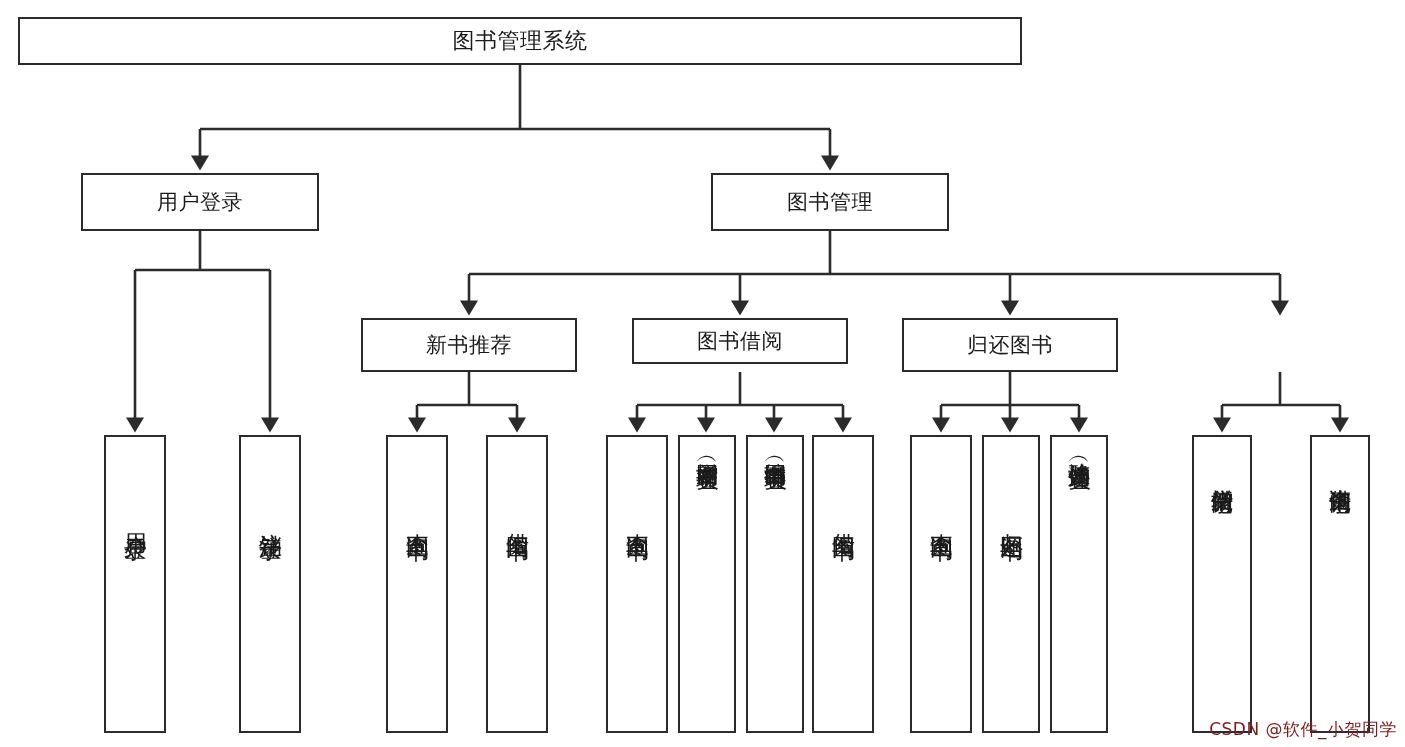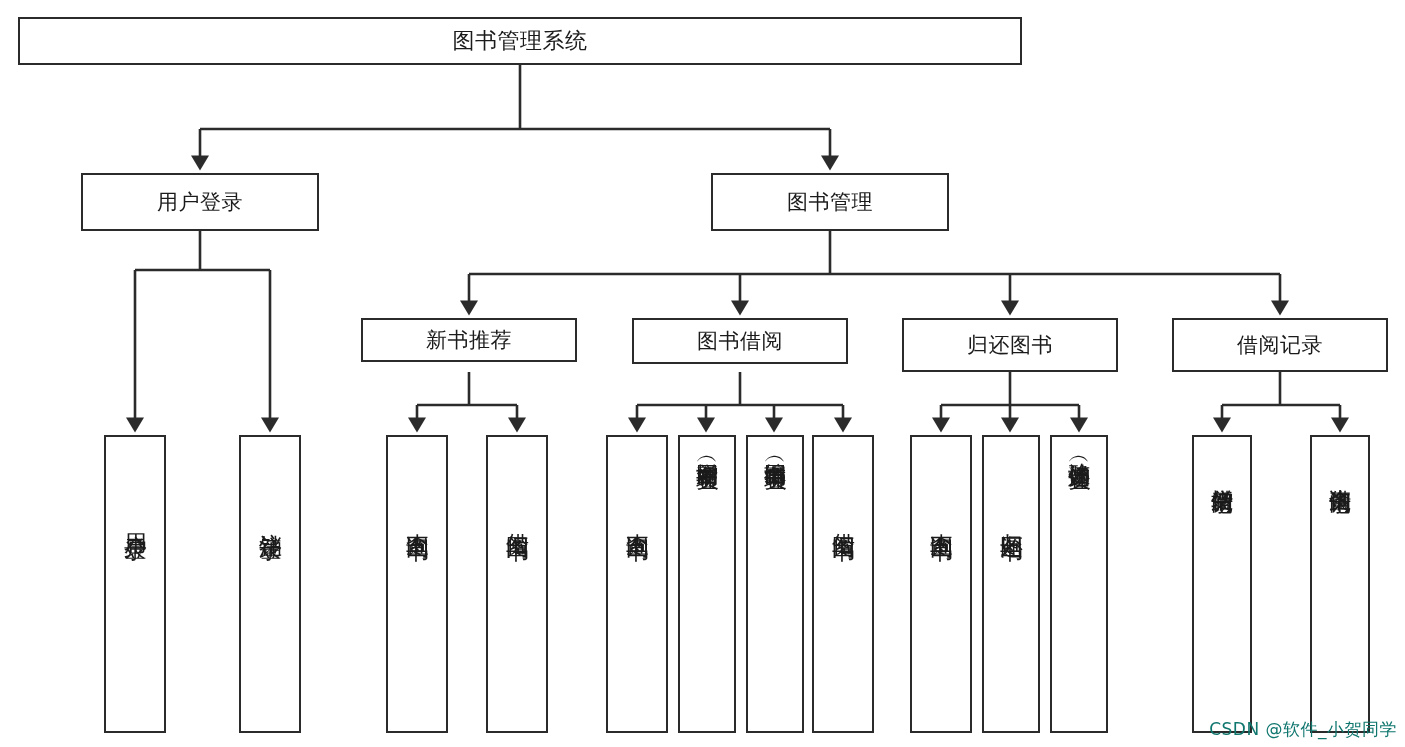--- a/index.html
+++ b/index.html
@@ -64,21 +64,21 @@
   }
   .node.leaf.tall-text .node-label {
     font-size: 22px;
     letter-spacing: 1px;
   }
   #watermark {
     position: absolute;
     right: 8px;
     bottom: 6px;
     font-size: 17px;
-    color: #0f766e;
+    color: #7f1d1d;
     letter-spacing: 0.5px;
     user-select: none;
     white-space: nowrap;
   }
 </style>
 </head>
 <body>
 
 <div id="canvas">
 
@@ -139,32 +139,29 @@
     <span class="node-label">图书管理系统</span>
   </div>
 
   <div class="node horiz" style="left:81px; top:173px; width:238px; height:58px;">
     <span class="node-label">用户登录</span>
   </div>
   <div class="node horiz" style="left:711px; top:173px; width:238px; height:58px;">
     <span class="node-label">图书管理</span>
   </div>
 
-  <div class="node horiz" style="left:361px; top:318px; width:216px; height:44px;">
+  <div class="node horiz" style="left:361px; top:318px; width:216px; height:54px;">
     <span class="node-label">新书推荐</span>
   </div>
   <div class="node horiz" style="left:632px; top:318px; width:216px; height:46px;">
     <span class="node-label">图书借阅</span>
   </div>
   <div class="node horiz" style="left:902px; top:318px; width:216px; height:54px;">
     <span class="node-label">归还图书</span>
   </div>
-  <div class="node horiz" style="left:1172px; top:318px; width:216px; height:54px;">
-    <span class="node-label">借阅记录</span>
-  </div>
 
   <div class="node leaf" style="left:104px; top:435px; width:62px; height:298px; padding-top:78px;">
     <span class="node-label">用户登录</span>
   </div>
   <div class="node leaf" style="left:239px; top:435px; width:62px; height:298px; padding-top:78px;">
     <span class="node-label">注销登录</span>
   </div>
 
   <div class="node leaf" style="left:386px; top:435px; width:62px; height:298px; padding-top:78px;">
     <span class="node-label">查询图书</span>

